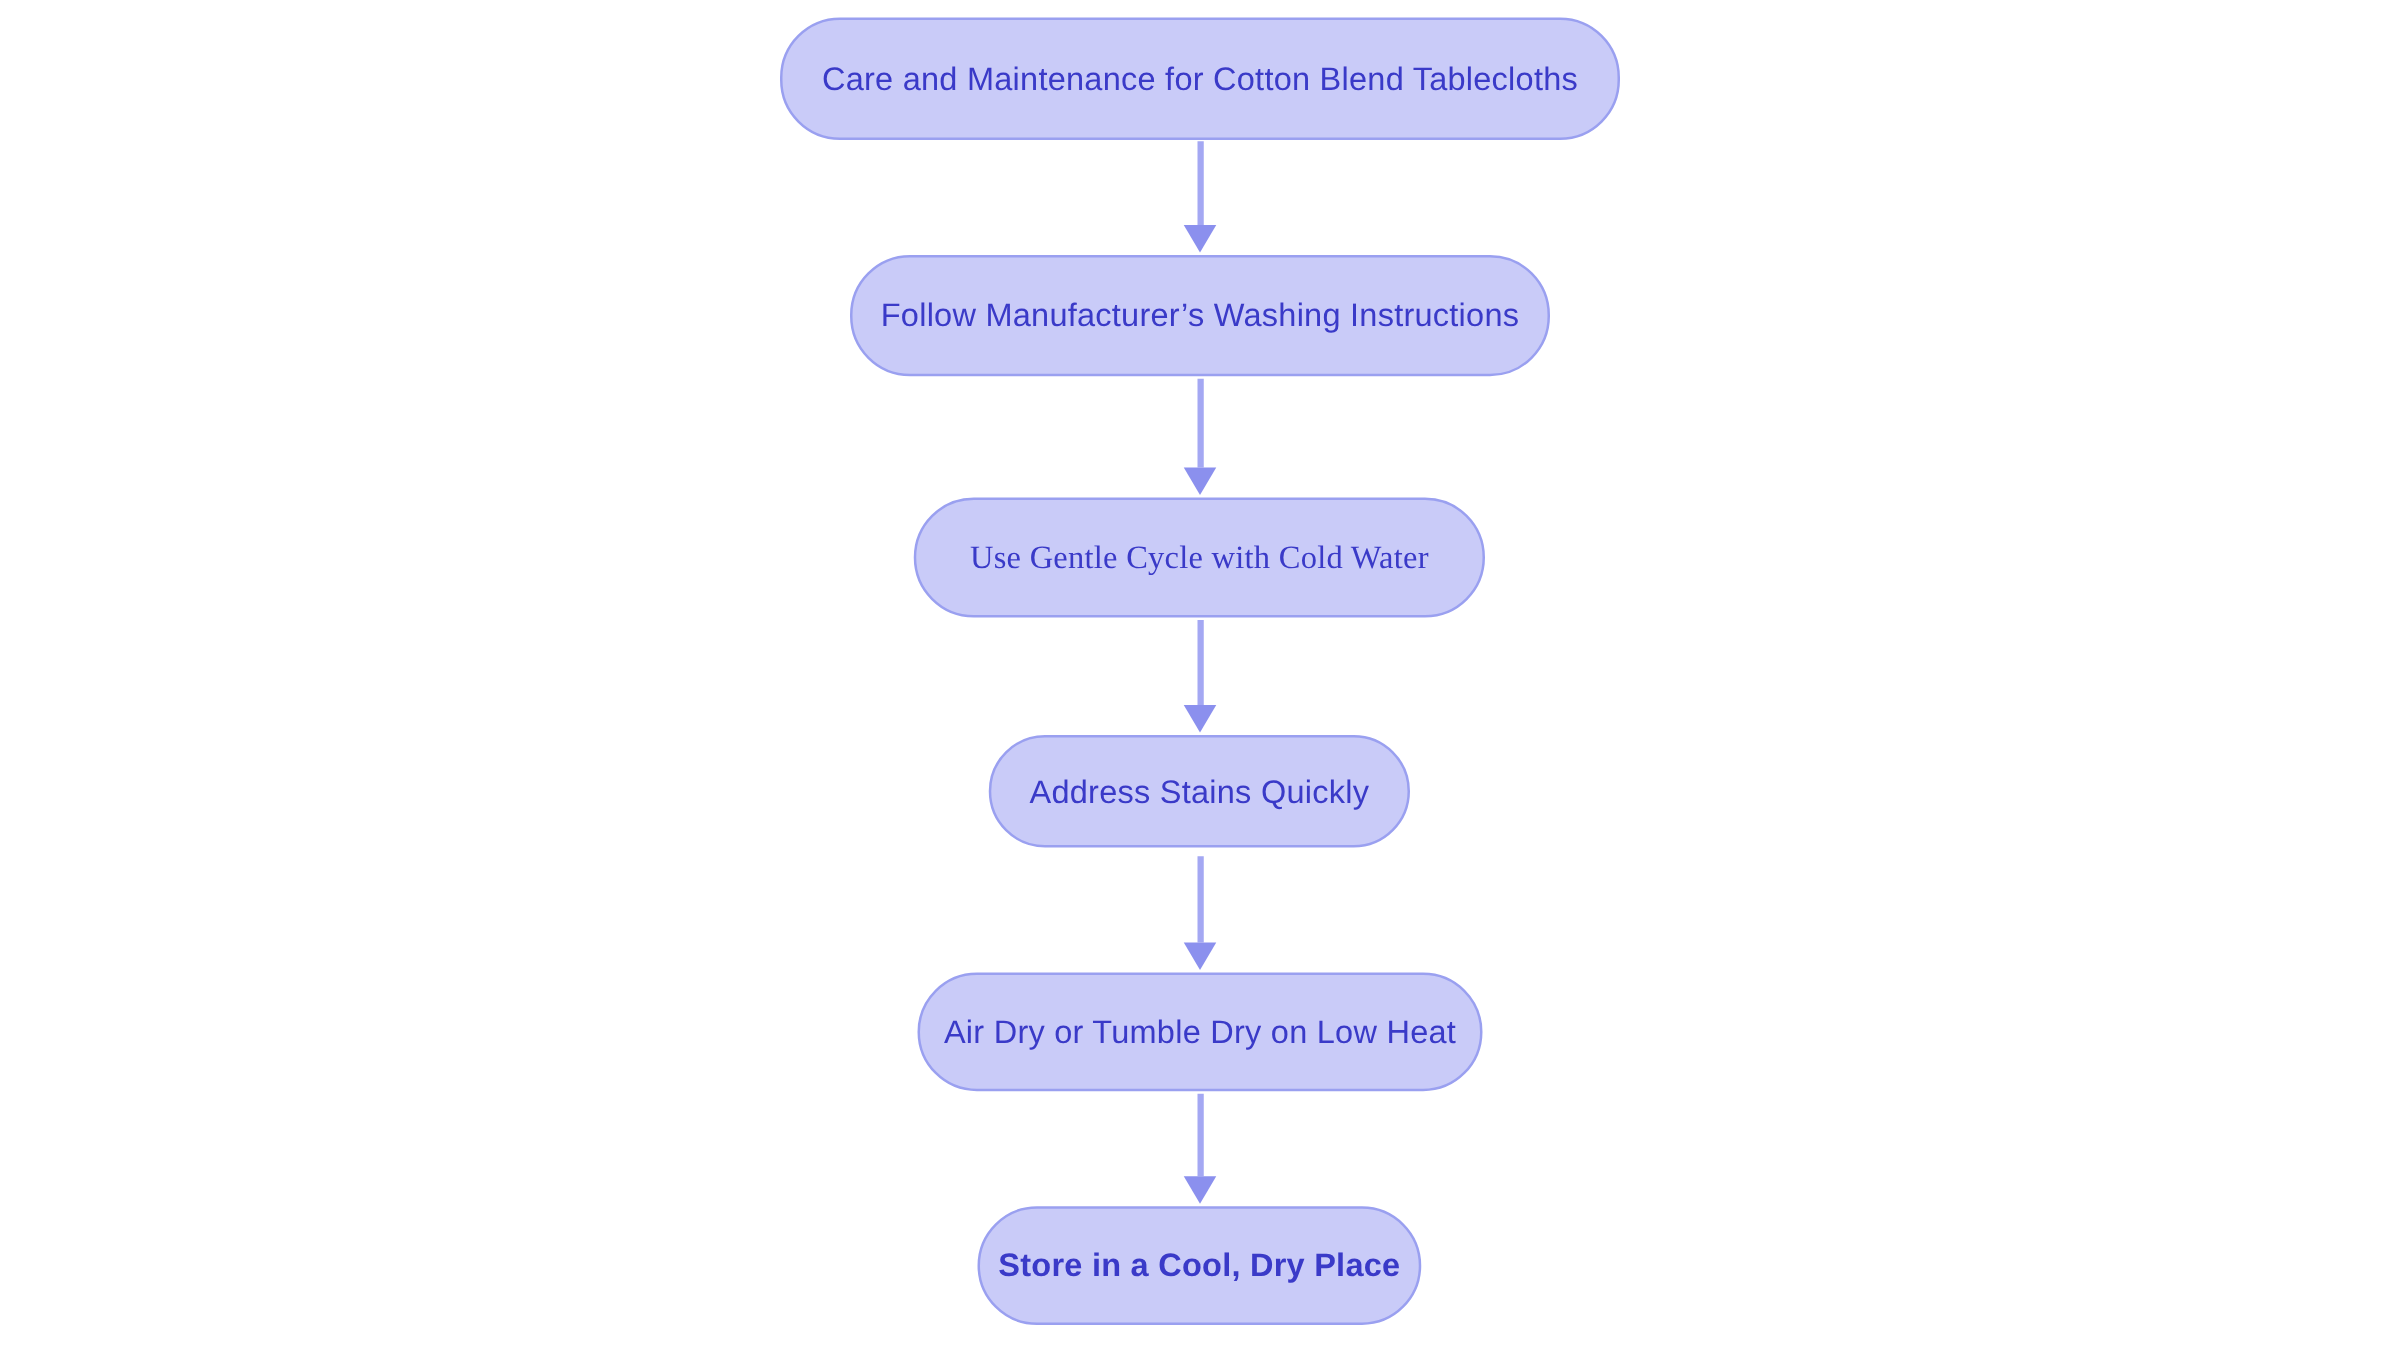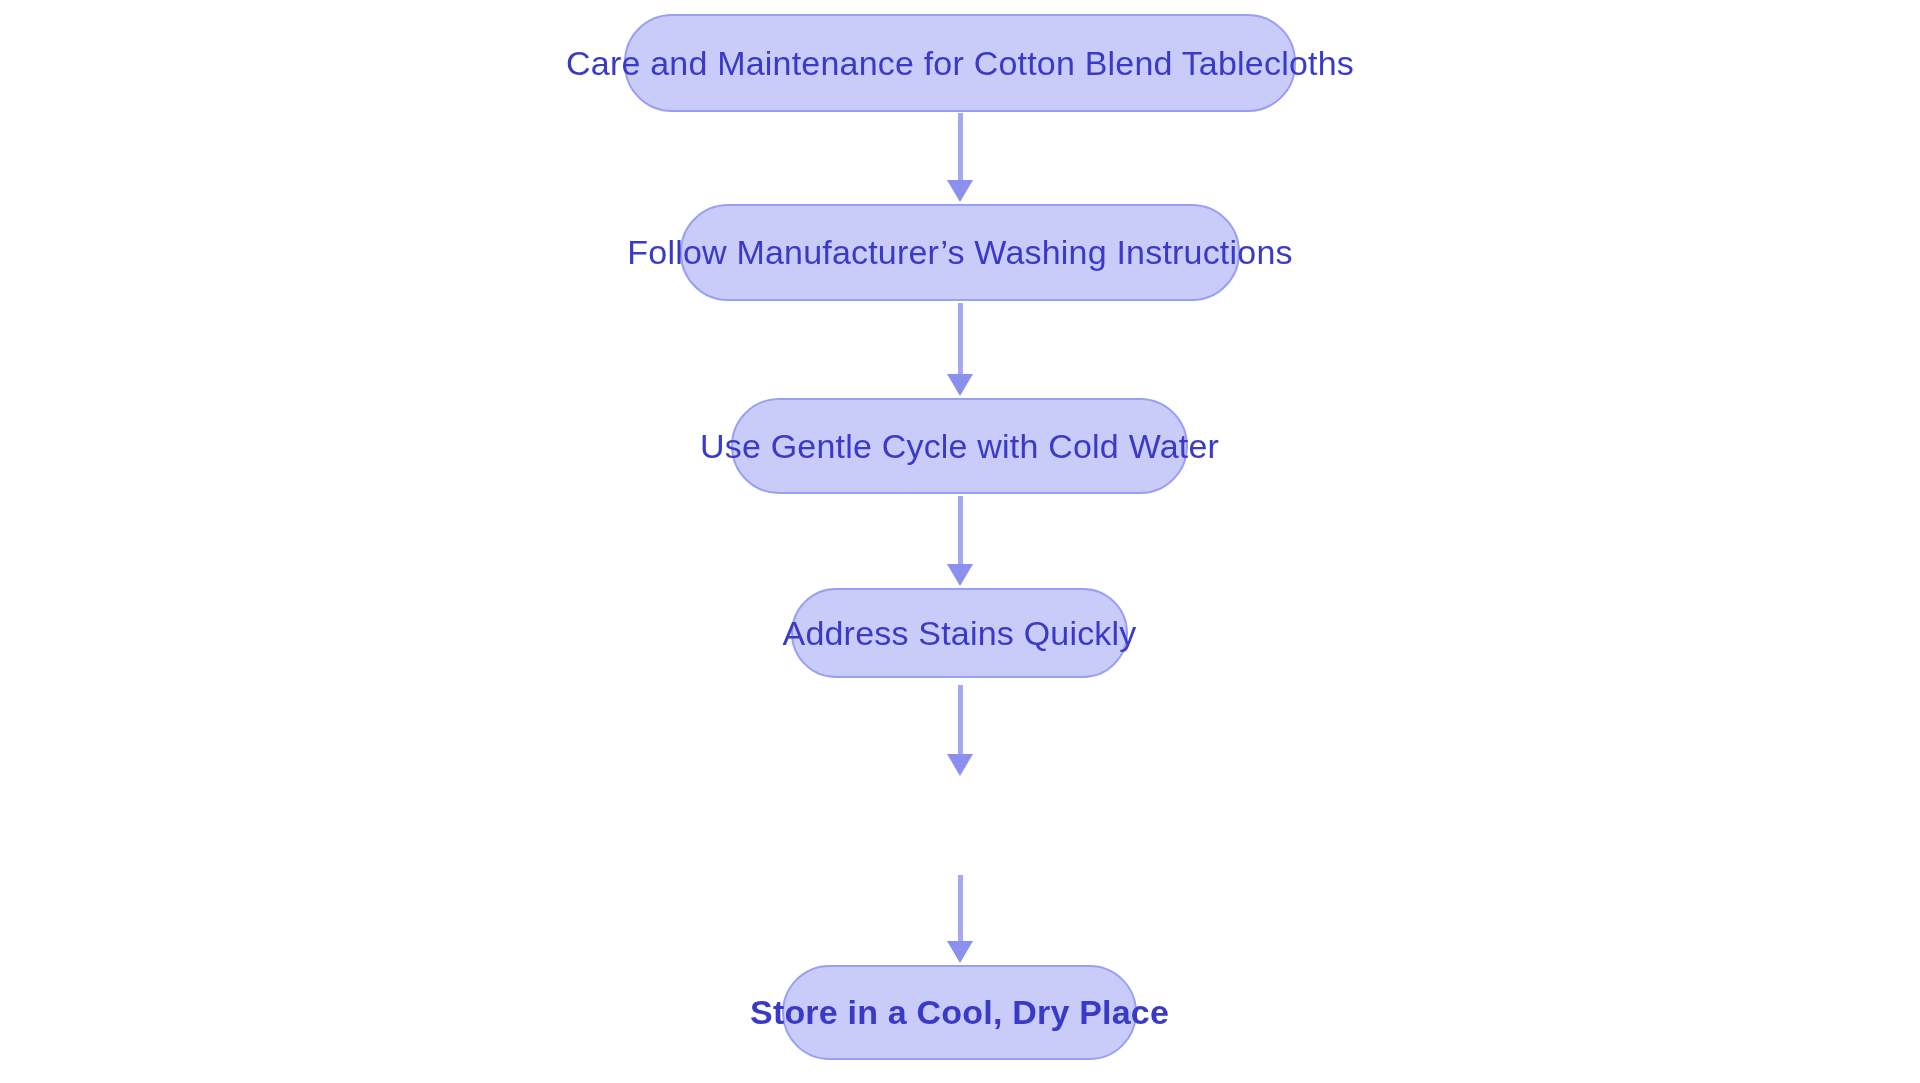--- a/index.html
+++ b/index.html
@@ -19,28 +19,28 @@
     font-family:"Liberation Sans", sans-serif;
   }
   .node{
     position:absolute;
     box-sizing:border-box;
     display:flex;align-items:center;justify-content:center;
     background:var(--node-fill);
     border:2px solid var(--node-border);
     border-radius:48px;
     color:var(--node-text);
-    font-size:34px;
+    font-size:26px;
     letter-spacing:0.2px;
     white-space:nowrap;
     text-align:center;
   }
   .n1{left:624px;top:14px;width:672px;height:98px;}
   .n2{left:680px;top:204px;width:560px;height:97px;}
-  .n3{left:731px;top:398px;width:457px;height:96px;}
+  .n3{left:731px;top:398px;width:457px;height:96px;font-family:Liberation Serif, serif;}
   .n4{left:791px;top:588px;width:337px;height:90px;}
   .n5{left:734px;top:778px;width:452px;height:95px;}
   .n6{left:782px;top:965px;width:355px;height:95px;font-weight:bold;}
 
   .arrow{position:absolute;}
   .arrow .stem{
     position:absolute;left:958px;width:5px;
     background:var(--arrow-stem);
   }
   .arrow .head{
@@ -81,20 +81,21 @@
     <div class="head"></div>
   </div>
 
   <div class="node n4">Address Stains Quickly</div>
 
   <div class="arrow a4">
     <div class="stem"></div>
     <div class="head"></div>
   </div>
 
+  <div class="node n5">Air Dry or Tumble Dry on Low Heat</div>
 
   <div class="arrow a5">
     <div class="stem"></div>
     <div class="head"></div>
   </div>
 
   <div class="node n6">Store in a Cool, Dry Place</div>
 
 </div>
 

